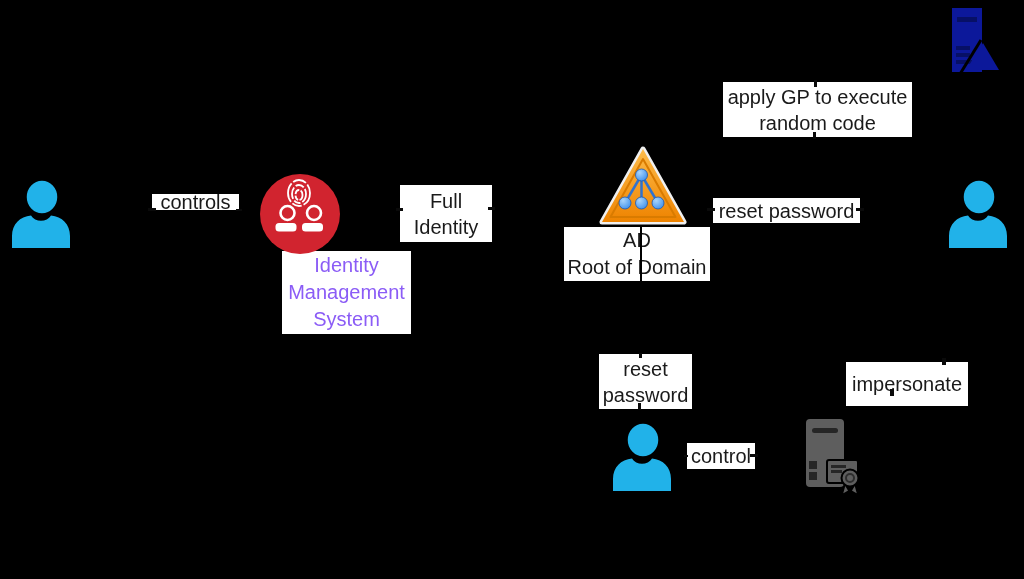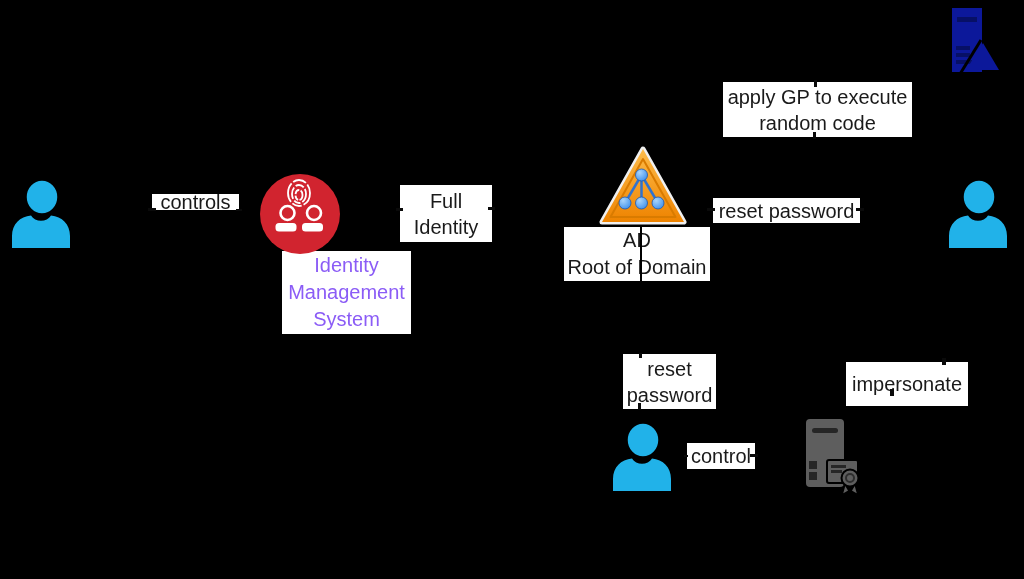--- a/index.html
+++ b/index.html
@@ -47,21 +47,21 @@
   <div class="mark" style="left:684px;top:455px;width:4px;height:2px;"></div>
   <div class="mark" style="left:942px;top:358px;width:4px;height:7px;"></div>
   <div class="mark" style="left:890px;top:389px;width:4px;height:7px;"></div>
 
   <div class="label" style="left:152px;top:194px;width:87px;height:16px;">controls</div>
   <div class="label" style="left:400px;top:185px;width:92px;height:57px;">Full
 Identity</div>
   <div class="label" style="left:723px;top:82px;width:189px;height:55px;">apply GP to execute
 random code</div>
   <div class="label" style="left:713px;top:198px;width:147px;height:25px;">reset password</div>
-  <div class="label" style="left:599px;top:354px;width:93px;height:55px;margin-left:24px;">reset
+  <div class="label" style="left:599px;top:354px;width:93px;height:55px;">reset
 password</div>
   <div class="label" style="left:687px;top:443px;width:68px;height:26px;">control</div>
   <div class="label" style="left:846px;top:362px;width:122px;height:44px;">impersonate</div>
 
   <div class="label blue" style="left:239px;top:251px;width:129px;height:83px;line-height:27px;">Identity
 Management
 System</div>
   <div class="label under" style="left:564px;top:227px;width:146px;height:54px;line-height:27px;">AD
 Root of Domain</div>
 

